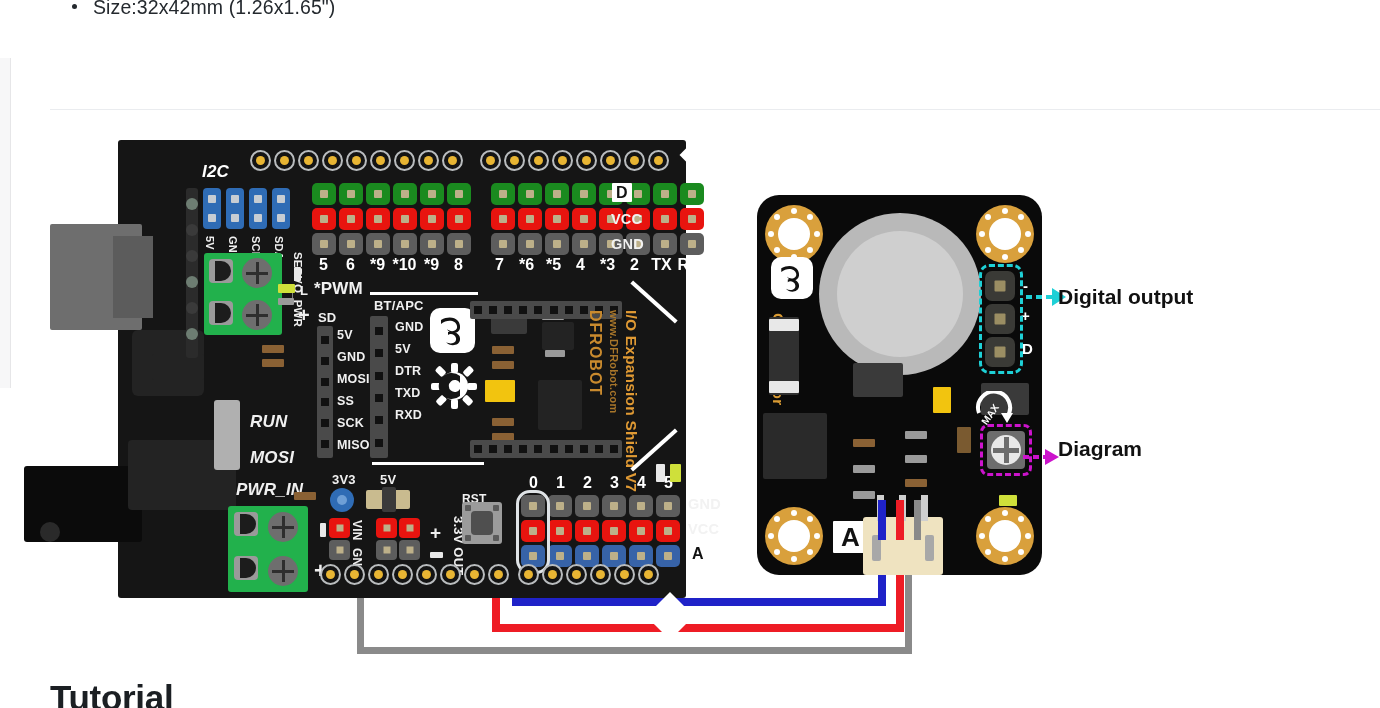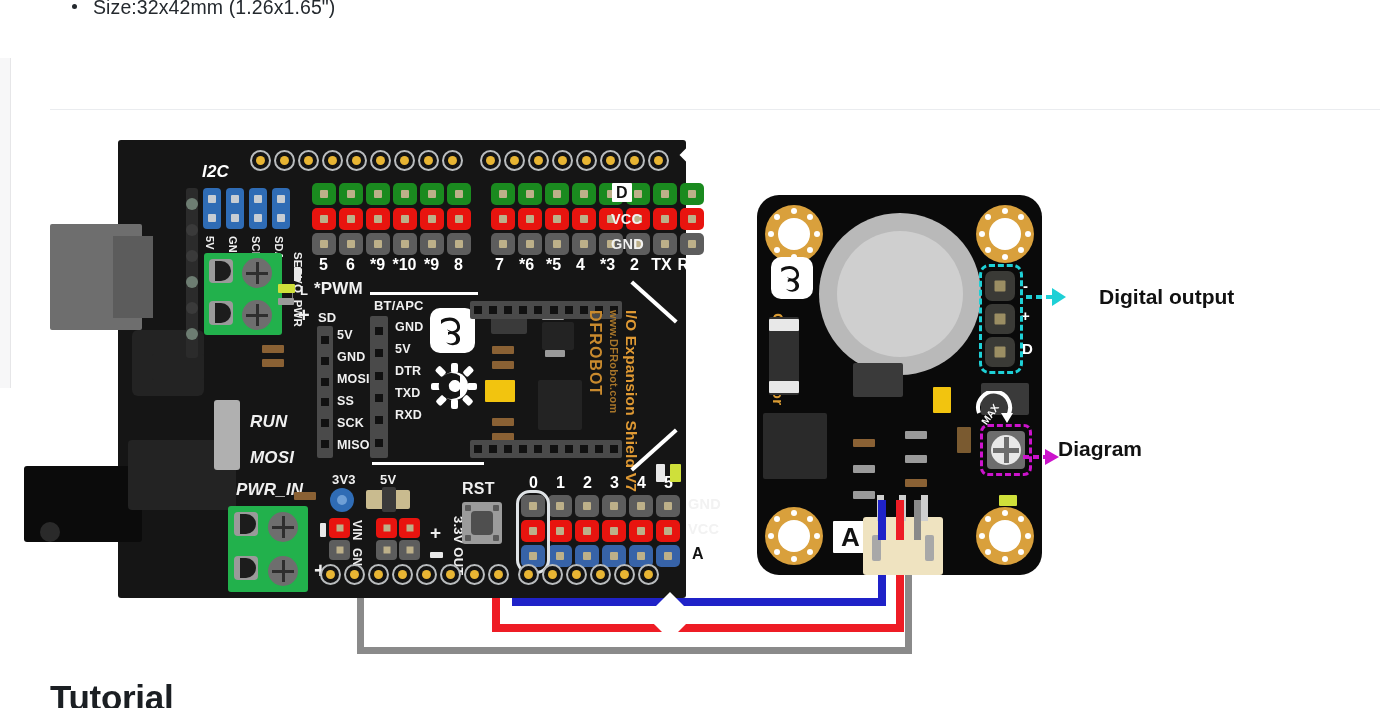--- a/index.html
+++ b/index.html
@@ -659,21 +659,21 @@
         </div>
         <div class="jmp-row">
           <div class="jmp-c p-gray"></div>
           <div class="jmp-c p-gray"></div>
         </div>
       </div>
       <div class="btxt" style="left:312px; top:382px; font-size:19px;">+</div>
       <div class="led-w" style="left:312px; top:412px; width:13px; height:6px;"></div>
       <div class="btxt vert" style="left:348px; top:376px; transform:rotate(90deg); font-size:13px;">3.3V OUT</div>
 
-      <div class="btxt" style="left:344px; top:340px; font-size:16px;">RST</div>
+      <div class="btxt" style="left:344px; top:352px; font-size:12px;">RST</div>
       <div class="rstbtn" style="left:344px; top:362px;">
         <i style="left:3px; top:3px;"></i>
         <i style="right:3px; top:3px;"></i>
         <i style="left:3px; bottom:3px;"></i>
         <i style="right:3px; bottom:3px;"></i>
       </div>
 
       <div class="pinnum-row" style="left:402px; top:334px;">
         <span style="width:27px;">0</span>
         <span style="width:27px;">1</span>
@@ -870,21 +870,21 @@
     </div>
 
     <div class="wire w-blue" style="left:878px; top:380px; width:8px; height:40px;"></div>
     <div class="wire w-red" style="left:896px; top:380px; width:8px; height:40px;"></div>
     <div class="wire w-gray" style="left:914px; top:380px; width:7px; height:40px;"></div>
 
     <svg class="arrow-svg" style="left:1026px; top:165px;" width="44" height="24" viewBox="0 0 44 24">
       <path d="M0 12 L26 12" stroke="#1ed0d6" stroke-width="4" stroke-dasharray="6 4"></path>
       <path d="M26 3 L40 12 L26 21 Z" fill="#1ed0d6"></path>
     </svg>
-    <div class="anno" style="left:1058px; top:163px;margin-left:41px;">Digital output</div>
+    <div class="anno" style="left:1058px; top:163px;">Digital output</div>
 
     <svg class="arrow-svg" style="left:1023px; top:326px;" width="40" height="22" viewBox="0 0 40 22">
       <path d="M0 11 L22 11" stroke="#cc13cc" stroke-width="4" stroke-dasharray="6 4"></path>
       <path d="M22 3 L36 11 L22 19 Z" fill="#cc13cc"></path>
     </svg>
     <div class="anno" style="left:1058px; top:315px;">Diagram</div>
 
   </div>
 </div>
 

